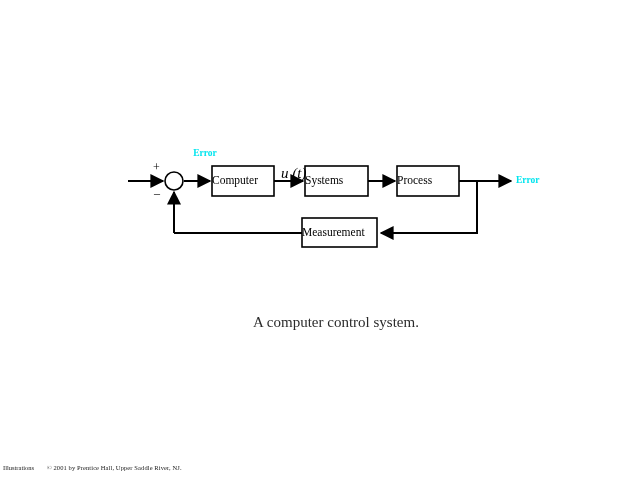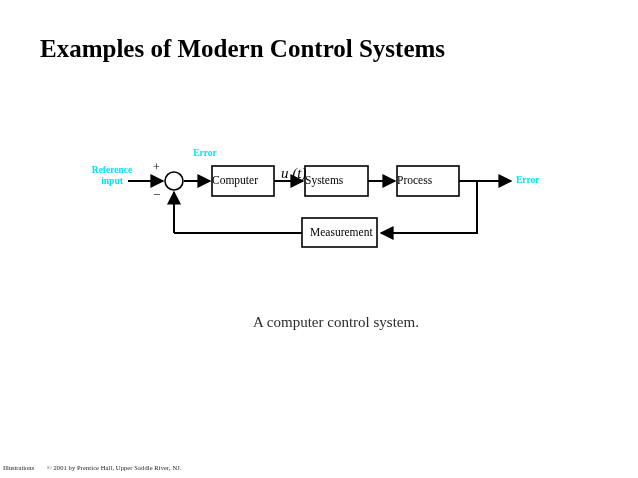--- a/index.html
+++ b/index.html
@@ -88,21 +88,20 @@
     white-space: nowrap;
   }
   #footer .f-left { margin-right: 11px; }
   #footer .f-right { letter-spacing: 0.1px; }
 </style>
 </head>
 <body>
 
 <div id="slide">
 
-  <div id="slide-title">Examples of Modern Control Systems</div>
 
   <svg id="diagram" viewBox="0 0 638 478" width="638" height="478" xmlns="http://www.w3.org/2000/svg">
     <defs>
       <marker id="arrow" viewBox="0 0 10 10" refX="9" refY="5" markerWidth="7" markerHeight="7" orient="auto-start-reverse">
         <path d="M 0 0 L 10 5 L 0 10 z" fill="#000000"></path>
       </marker>
     </defs>
 
     <rect x="212" y="166" width="62" height="30" fill="#ffffff" stroke="#000000" stroke-width="1.6"></rect>
     <rect x="305" y="166" width="63" height="30" fill="#ffffff" stroke="#000000" stroke-width="1.6"></rect>
@@ -124,26 +123,22 @@
     <line x1="477" y1="181" x2="477" y2="234" stroke="#000000" stroke-width="2"></line>
     <line x1="477" y1="233" x2="381" y2="233" stroke="#000000" stroke-width="2" marker-end="url(#arrow)"></line>
 
     <line x1="302" y1="233" x2="174" y2="233" stroke="#000000" stroke-width="2"></line>
     <line x1="174" y1="233" x2="174" y2="192" stroke="#000000" stroke-width="2" marker-end="url(#arrow)"></line>
   </svg>
 
   <div class="blk-label" style="left:212px; top:174px; width:62px;">Computer</div>
   <div class="blk-label" style="left:305px; top:174px; width:63px;">Systems</div>
   <div class="blk-label" style="left:397px; top:174px; width:62px;">Process</div>
-  <div class="blk-label" style="left:302px; top:226px; width:75px;padding-left:8px;">Measurement</div>
+  <div class="blk-label" style="left:302px; top:226px; width:75px;">Measurement</div>
 
-  <div class="cyan-label" style="left:83px; top:165px; width:58px;">
-    <div>Reference</div>
-    <div>input</div>
-  </div>
 
   <div class="cyan-label" style="left:184px; top:148px; width:30px;margin-left:6px;">Error</div>
 
   <div class="cyan-label" style="left:516px; top:175px; width:40px; text-align:left;">Error</div>
 
   <div class="sig-label" style="left:281px; top:165px;">u (t)</div>
 
   <div class="sign-label" style="left:153px; top:160px;">+</div>
   <div class="sign-label" style="left:154px; top:186px;">–</div>
 

